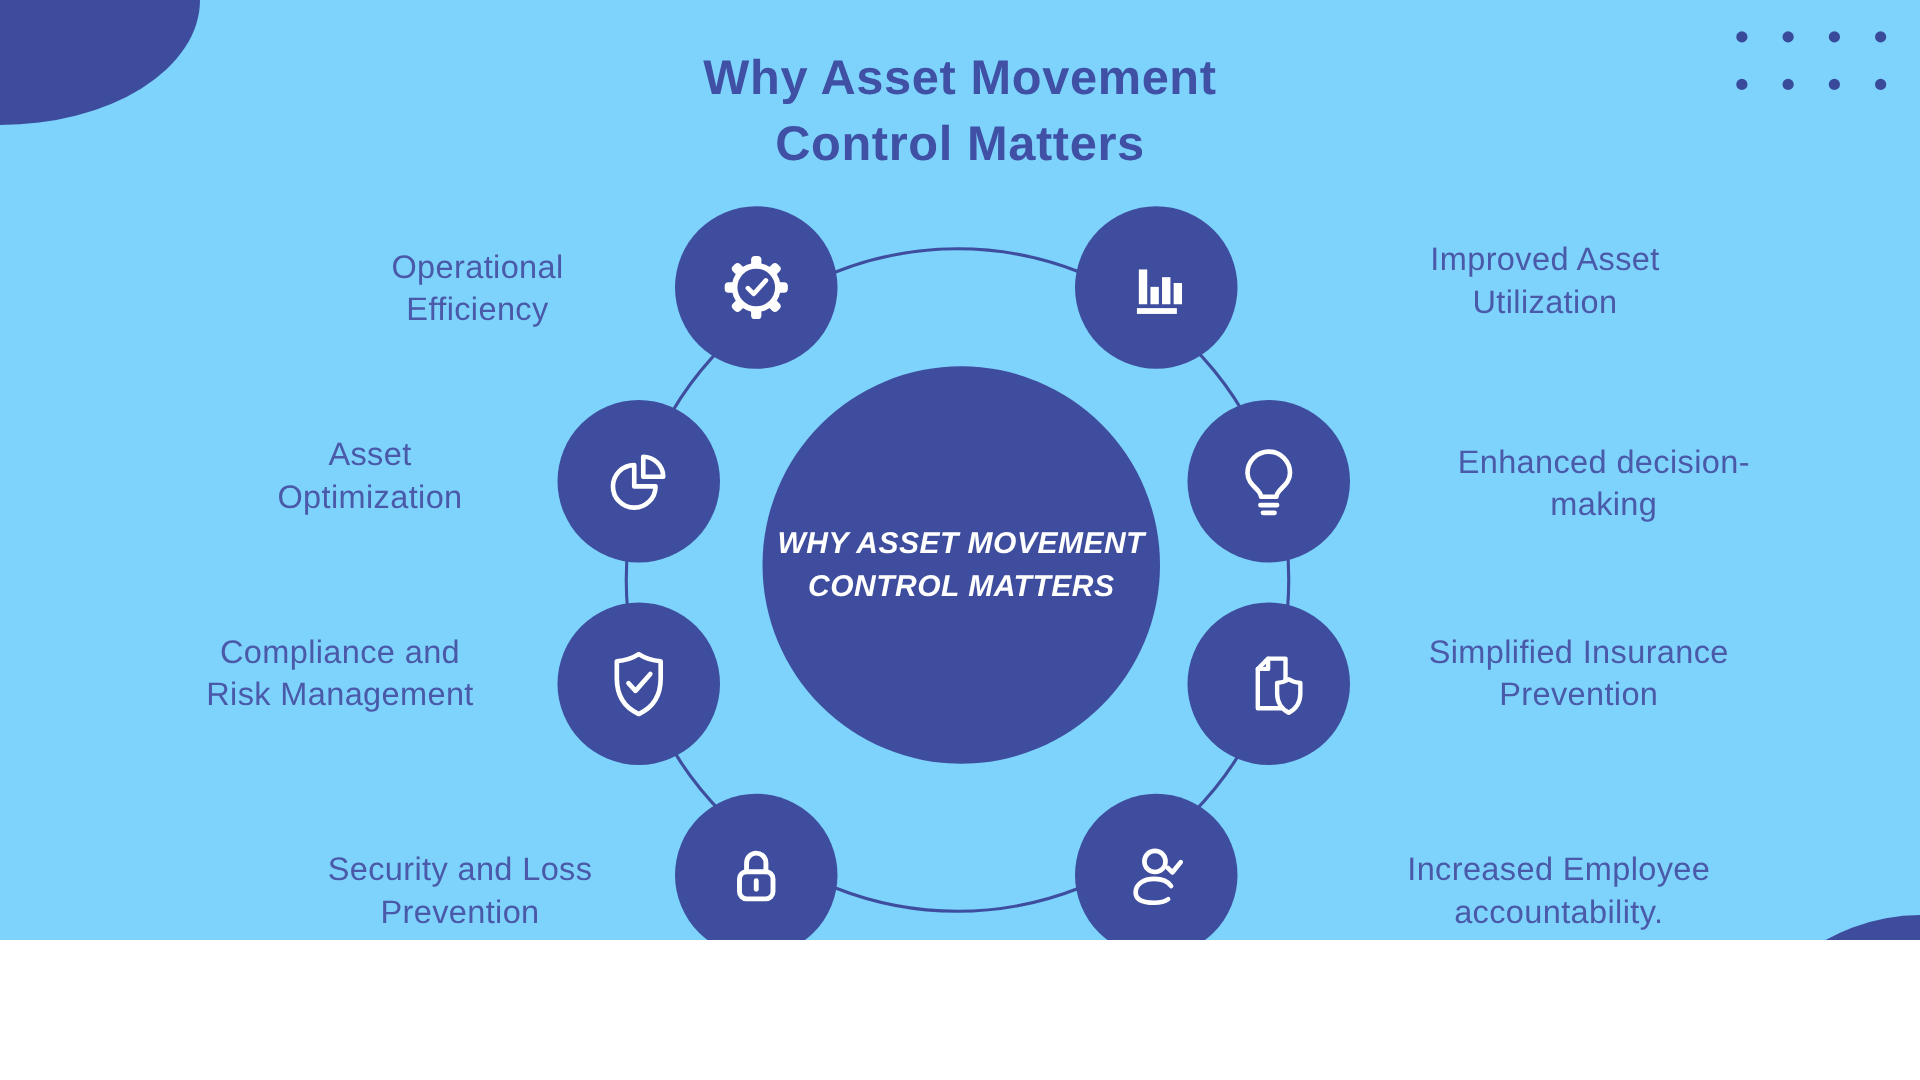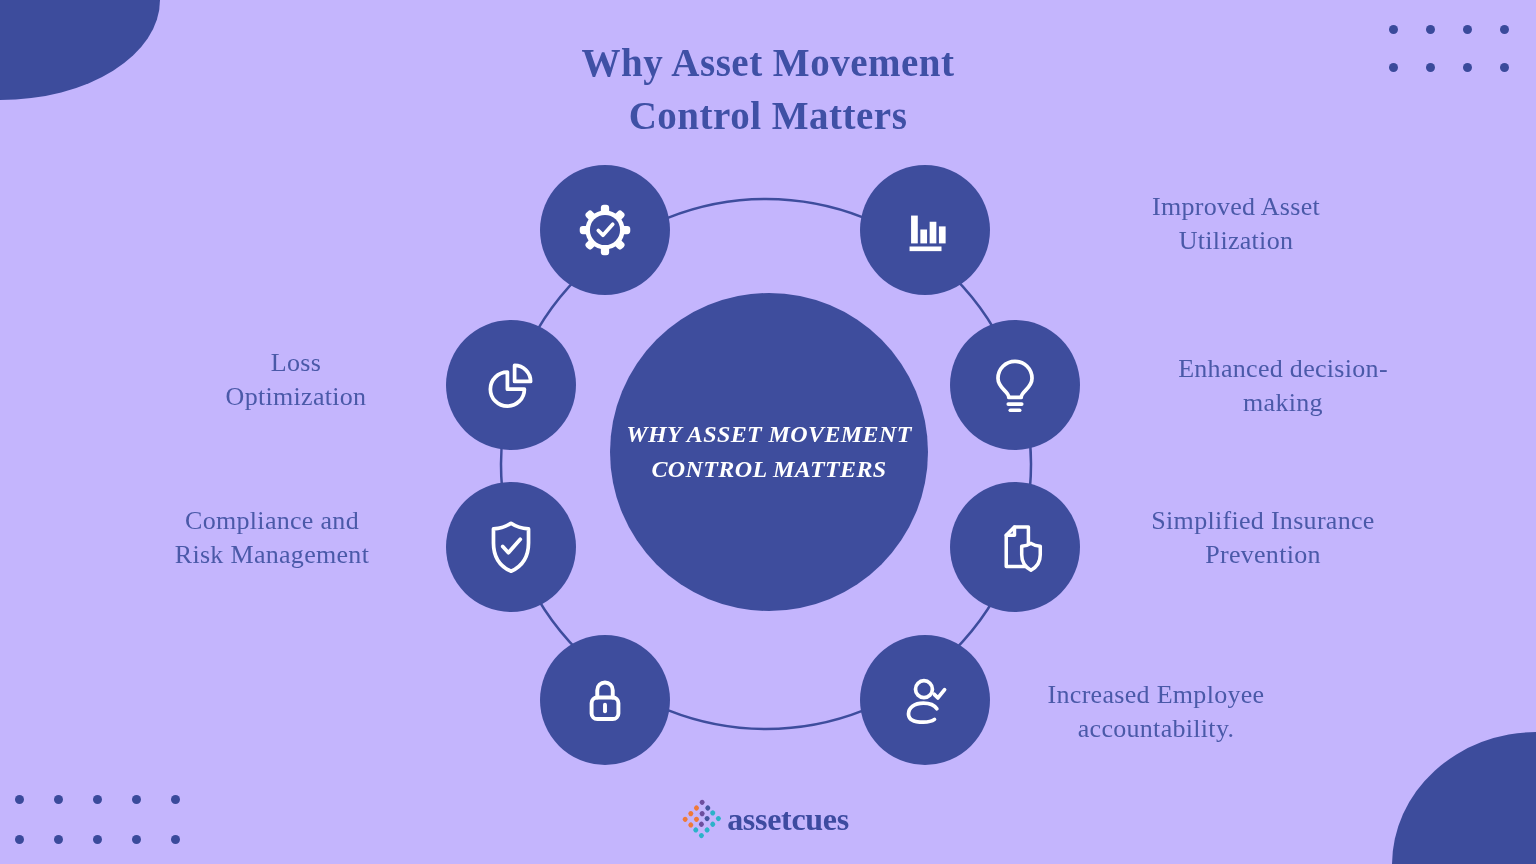--- a/index.html
+++ b/index.html
@@ -1,17 +1,17 @@
 <!DOCTYPE html>
 <html><head>
 <meta charset="utf-8">
 <style>
   html,body{margin:0;padding:0;background:#ffffff;}
-  .canvas{position:relative;width:1536px;height:864px;overflow:hidden;background:#c4b5fd;
-          font-family:Liberation Serif, serif;}
+  .canvas{position:relative;width:1536px;height:752px;overflow:hidden;background:#7dd3fc;
+          font-family:Liberation Sans, sans-serif;}
   
   .blob-tl{position:absolute;left:-160px;top:-100px;width:320px;height:200px;
            border-radius:50%;background:#3D4C9C;}
   .blob-br{position:absolute;left:1392px;top:732px;width:290px;height:266px;
            border-radius:50%;background:#3D4C9C;}
   .dots{position:absolute;display:grid;}
   .dots i{display:block;width:9px;height:9px;border-radius:50%;background:#3A4A9B;}
   .dots-tr{left:1389px;top:25px;grid-template-columns:repeat(4,9px);gap:29px 28px;}
   .dots-bl{left:15px;top:795px;grid-template-columns:repeat(5,9px);gap:31px 30px;}
   
@@ -160,31 +160,35 @@
   <div class="node" style="left:860px;top:635px">
     <svg width="66" height="66" viewBox="0 0 64 64">
       <g fill="none" stroke="#fff" stroke-width="3.6" stroke-linecap="round" stroke-linejoin="round">
         <circle cx="31" cy="21.5" r="8.2"></circle>
         <path d="M43.5 40.5 C41 36.8 36.5 35 30.5 35 C21.5 35 16 39.5 16 45.5 C16 51 21.5 53.5 30.5 53.5 C35 53.5 38.8 52.6 41.2 50.8"></path>
         <polyline points="41,26.5 44.5,30 51,22"></polyline>
       </g>
     </svg>
   </div>
 
+  <div class="label" style="left:202px;top:196px">Operational
+Efficiency</div>
   <div class="label" style="left:1056px;top:190px">Improved Asset
 Utilization</div>
-  <div class="label" style="left:116px;top:346px">Loss
+  <div class="label" style="left:116px;top:346px">Asset
 Optimization</div>
   <div class="label" style="left:1103px;top:352px">Enhanced decision-
 making</div>
   <div class="label" style="left:92px;top:504px">Compliance and
 Risk Management</div>
   <div class="label" style="left:1083px;top:504px">Simplified Insurance
 Prevention</div>
-  <div class="label" style="left:976px;top:678px">Increased Employee
+  <div class="label" style="left:188px;top:678px">Security and Loss
+Prevention</div>
+  <div class="label" style="left:1067px;top:678px">Increased Employee
 accountability.</div>
 
   <div class="footer">
     <div class="logo-mark">
       <i class="c-p"></i>
         <i class="c-b"></i>
         <i class="c-t"></i>
         <i class="c-t"></i>
       <i class="c-o"></i>
         <i class="c-p"></i>

